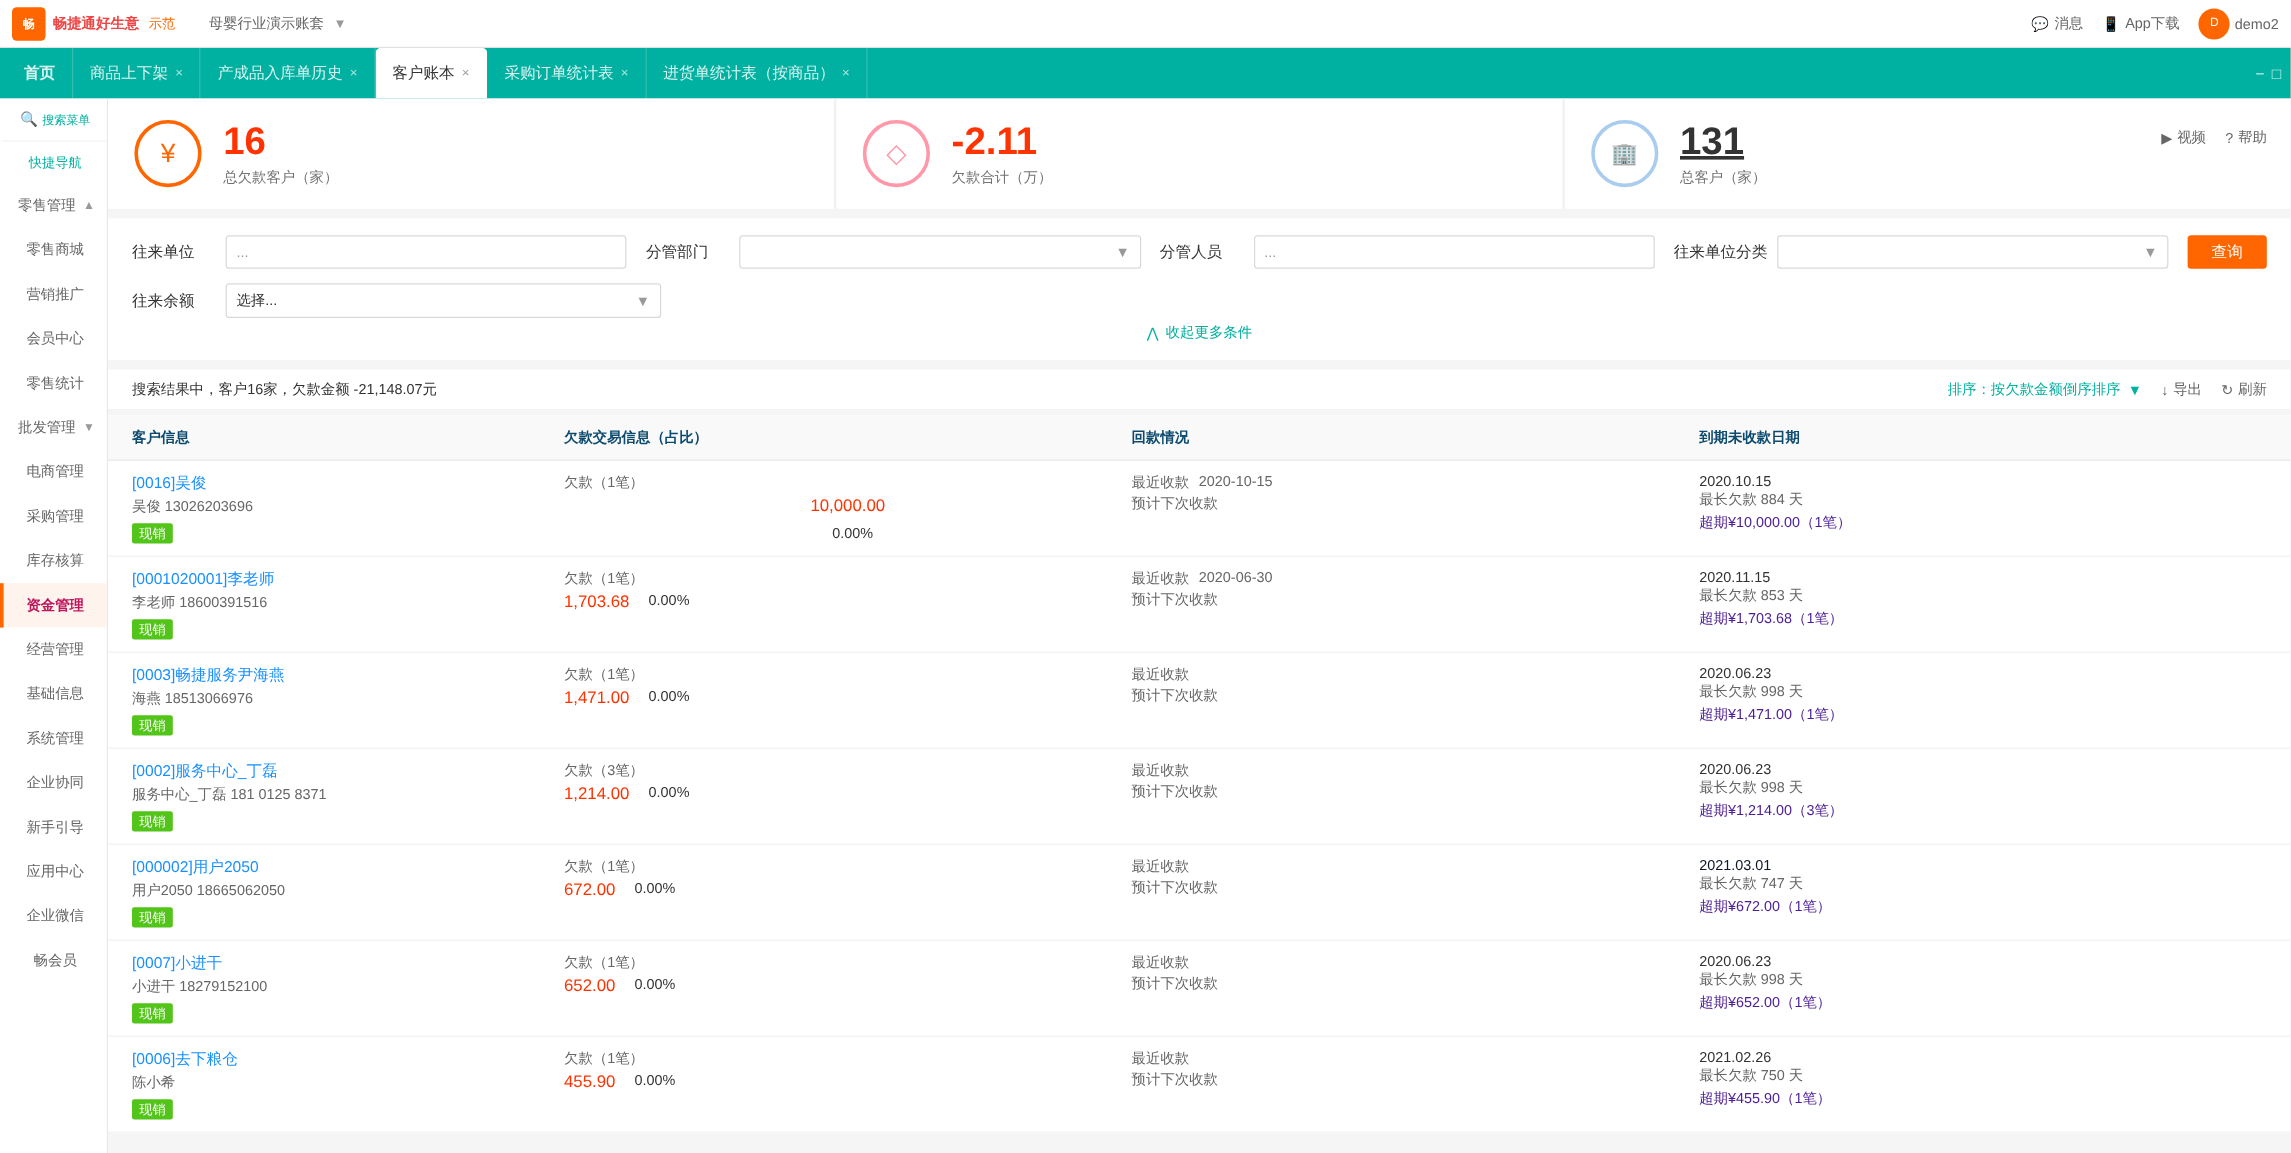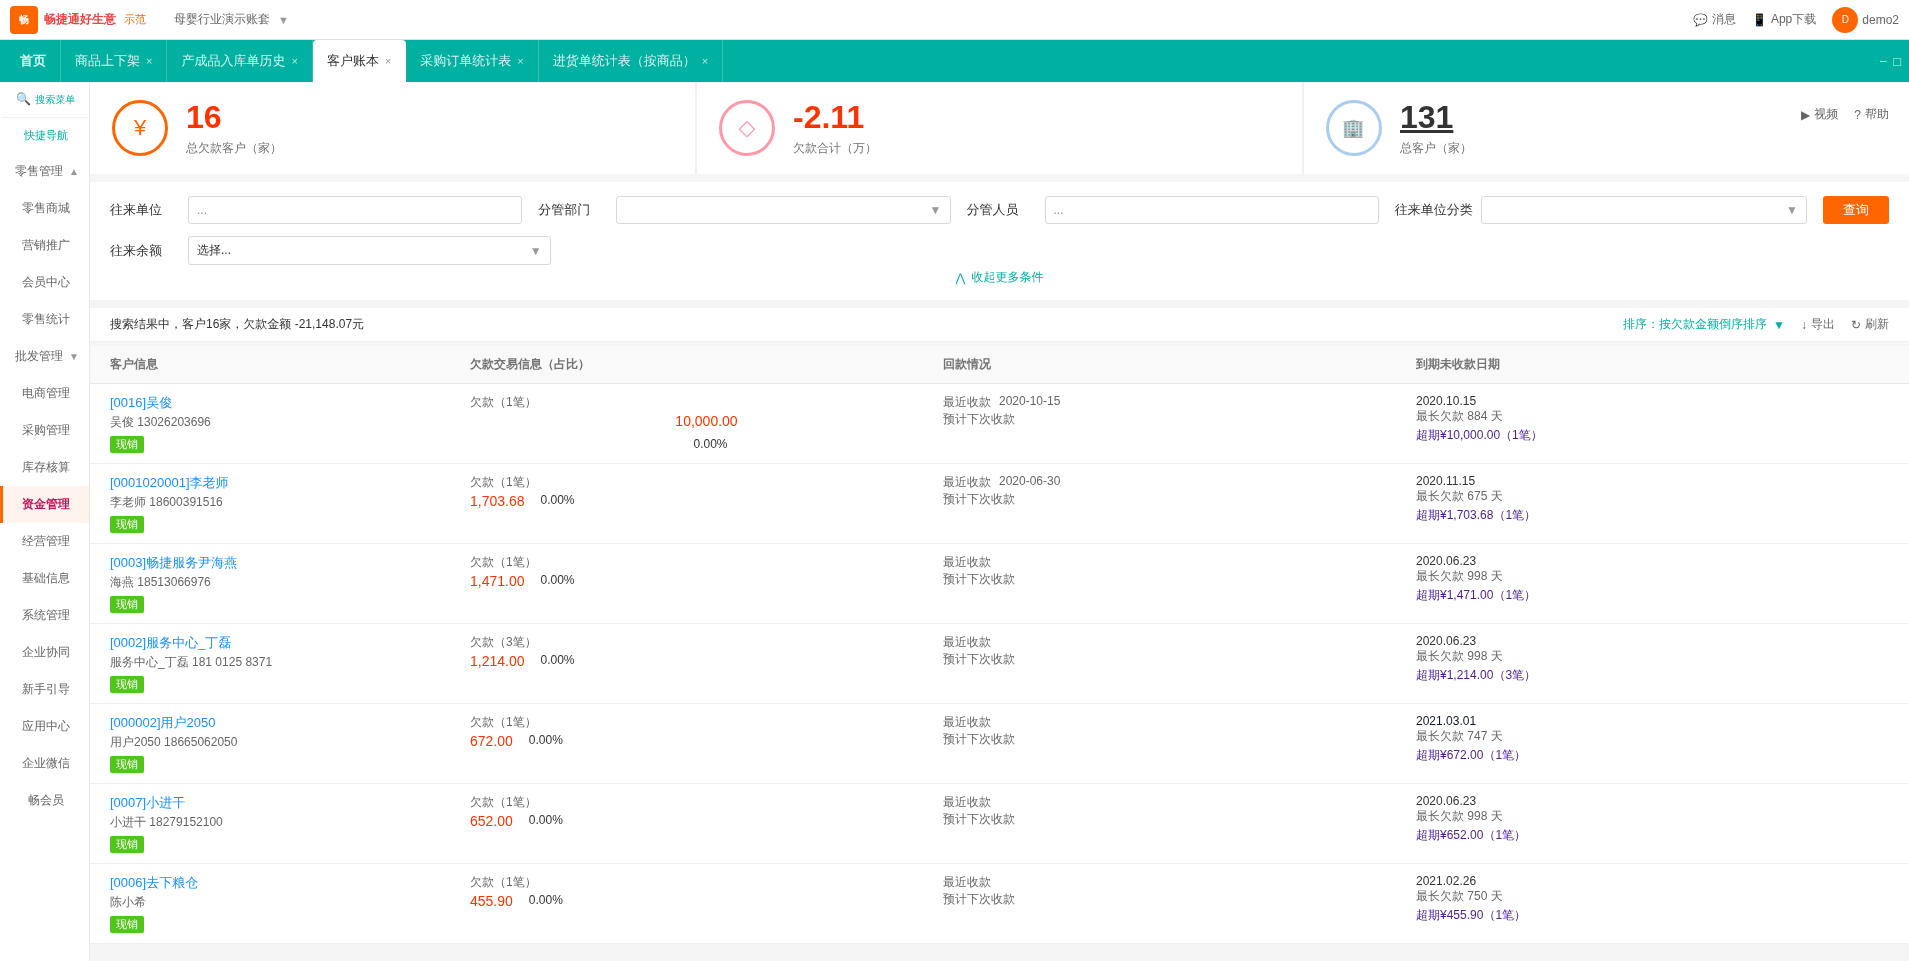--- a/index.html
+++ b/index.html
@@ -67,21 +67,21 @@
     .collapse-row { display: flex; justify-content: center; align-items: center; gap: 6px; color: #00b0a0; font-size: 12px; cursor: pointer; margin-top: 4px; }
 
     
     .results-bar { display: flex; align-items: center; justify-content: space-between; padding: 8px 20px; background: #fff; border-bottom: 1px solid #f0f0f0; font-size: 12px; }
     .results-actions { display: flex; align-items: center; gap: 16px; color: #666; }
     .results-sort { display: flex; align-items: center; gap: 6px; cursor: pointer; color: #00b0a0; }
     .results-action-btn { display: flex; align-items: center; gap: 4px; cursor: pointer; color: #666; }
 
     
     .table-container { background: #fff; margin-top: 4px; }
-    .table-header { display: grid; grid-template-columns: 360px 1fr 1fr 1fr; padding: 10px 20px; background: #f9f9f9; border-bottom: 1px solid #e8e8e8; font-size: 12px; color: #737373; font-weight: bold; }
+    .table-header { display: grid; grid-template-columns: 360px 1fr 1fr 1fr; padding: 10px 20px; background: #f9f9f9; border-bottom: 1px solid #e8e8e8; font-size: 12px; color: #0c4a6e; font-weight: bold; }
     .table-row-item { display: grid; grid-template-columns: 360px 1fr 1fr 1fr; padding: 10px 20px; border-bottom: 1px solid #f0f0f0; font-size: 12px; align-items: start; }
     .customer-name { color: #1890ff; cursor: pointer; font-size: 13px; }
     .customer-phone { color: #666; margin: 2px 0; }
     .status-tag { display: inline-block; background: #52c41a; color: #fff; padding: 1px 6px; border-radius: 2px; font-size: 11px; margin-top: 3px; }
     .debt-amount { color: #ff3300; font-size: 14px; margin-top: 2px; }
     .debt-info { color: #666; font-size: 12px; }
     .debt-percent { color: #333; margin-left: 8px; }
     .overdue-info { color: #4c1d95; cursor: pointer; }
     .overdue-days { color: #666; margin-bottom: 2px; }
 
@@ -383,21 +383,21 @@
             </div>
             <div>
               <div style="display:flex;gap:8px;color:#666;font-size:12px;">
                 <span>最近收款</span>
                 <span>2020-06-30</span>
               </div>
               <div style="color:#666;font-size:12px;">预计下次收款</div>
             </div>
             <div>
               <div style="color:#333;font-size:12px;">2020.11.15</div>
-              <div class="overdue-days">最长欠款 675 天</div>
+              <div class="overdue-days">最长欠款 853 天</div>
               <div class="overdue-info">超期¥1,703.68（1笔）</div>
             </div>
           </div>
 
           <div class="table-row-item">
             <div>
               <div class="customer-name">[0003]畅捷服务尹海燕</div>
               <div class="customer-phone">海燕 18513066976</div>
               <span class="status-tag">现销</span>
             </div>

